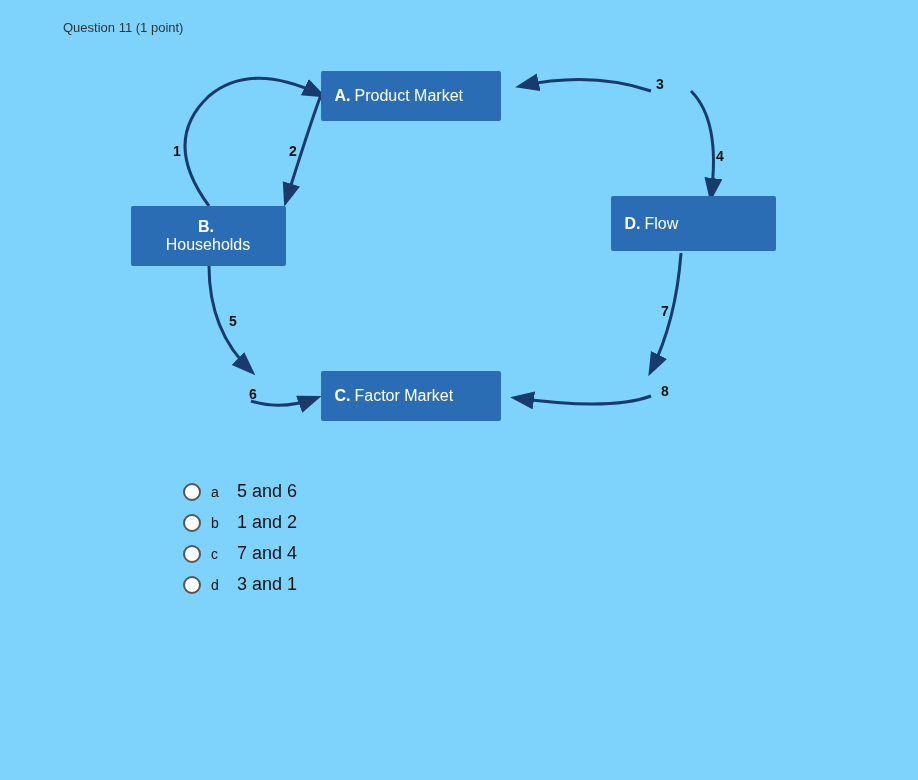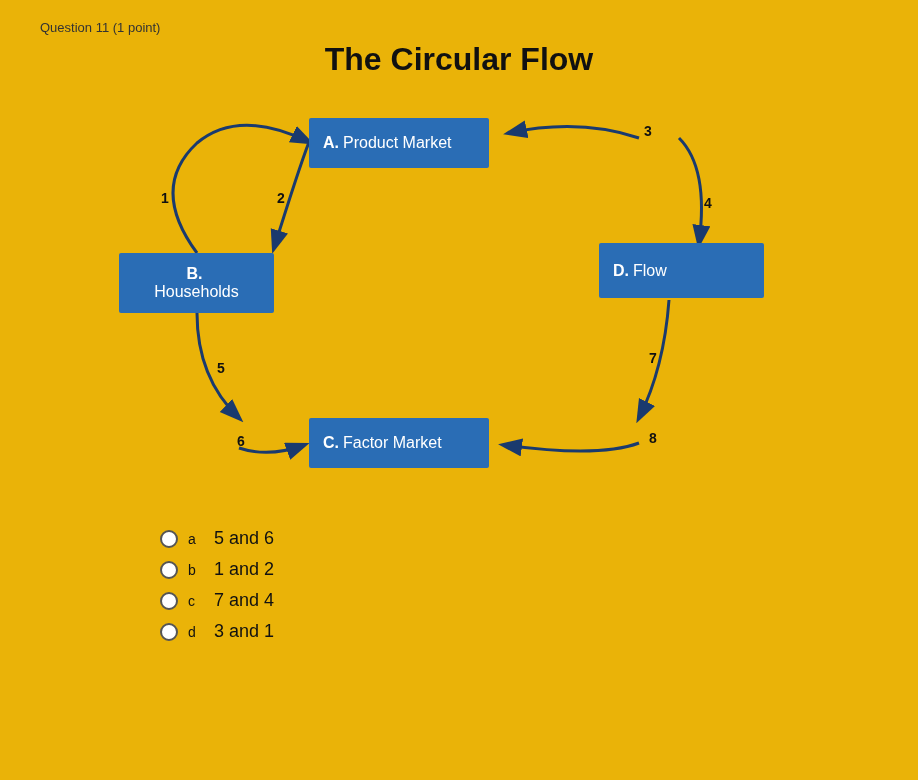--- a/index.html
+++ b/index.html
@@ -5,24 +5,24 @@
     * { box-sizing: border-box; margin: 0; padding: 0; }
     body {
       background: #c8c8c8;
       font-family: Arial, sans-serif;
       width: 918px;
       min-height: 780px;
       position: relative;
       overflow: hidden;
     }
     .page-container {
-      background: #eab308;
+      background: #7dd3fc;
       width: 918px;
       min-height: 780px;
-      padding: 20px 40px 30px 40px;
+      padding: 20px 40px 30px 63px;
       position: relative;
     }
     .question-label {
       font-size: 13px;
       color: #333;
       margin-bottom: 6px;
     }
     .question-text {
       font-size: 15px;
       color: #111;
@@ -131,21 +131,20 @@
       color: #111;
     }
   </style>
 </head>
 <body>
 
 <div class="page-container">
 
   <div class="question-label">Question 11 (1 point)</div>
 
-  <div class="diagram-title">The Circular Flow</div>
 
   <div class="diagram-area">
 
     <svg class="arrows-svg" viewBox="0 0 700 420">
       <defs>
         <marker id="arrowhead-dark" markerWidth="8" markerHeight="8" refX="6" refY="3" orient="auto">
           <polygon points="0 0, 8 3, 0 6" fill="#1a3a6e"></polygon>
         </marker>
         <marker id="arrowhead-dark2" markerWidth="8" markerHeight="8" refX="2" refY="3" orient="auto-start-reverse">
           <polygon points="0 0, 8 3, 0 6" fill="#1a3a6e"></polygon>

